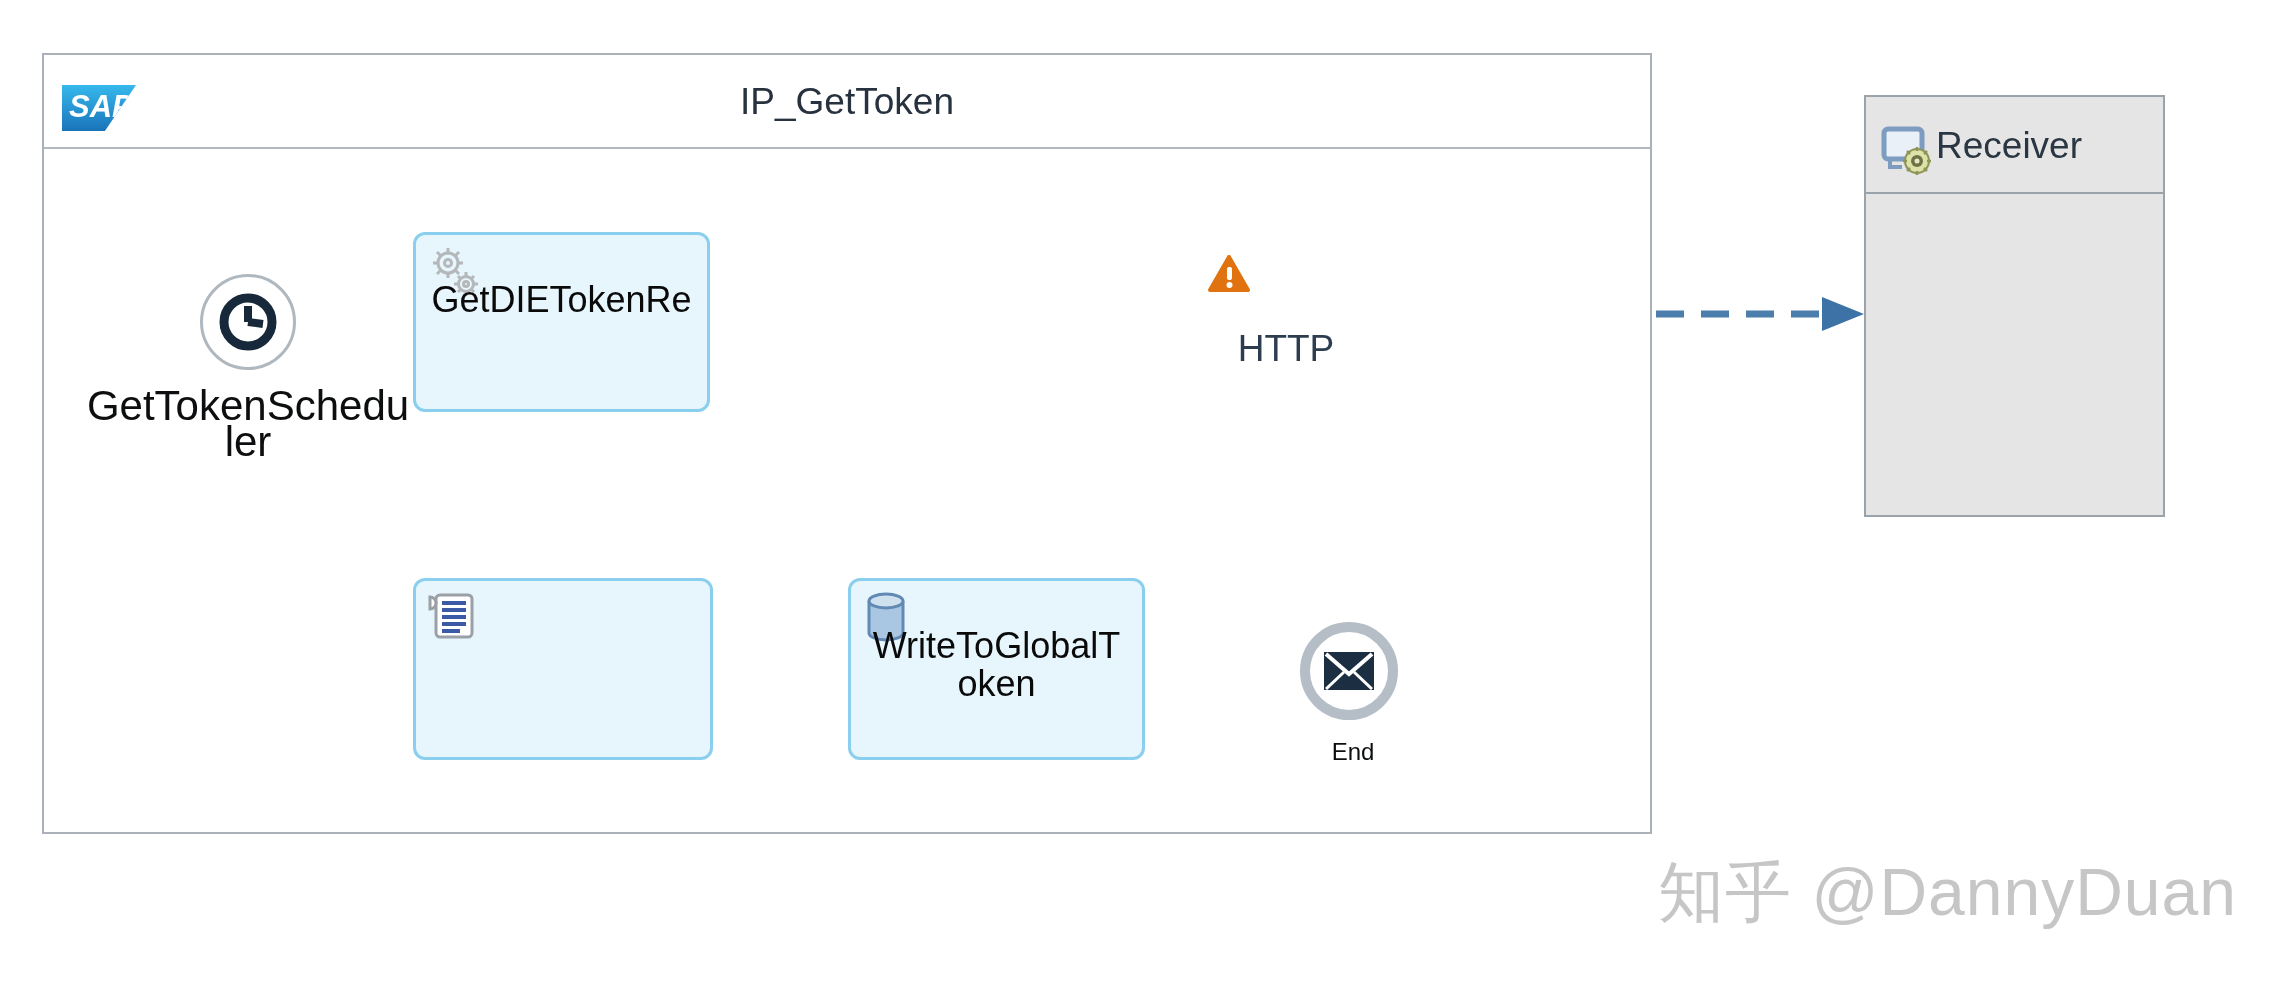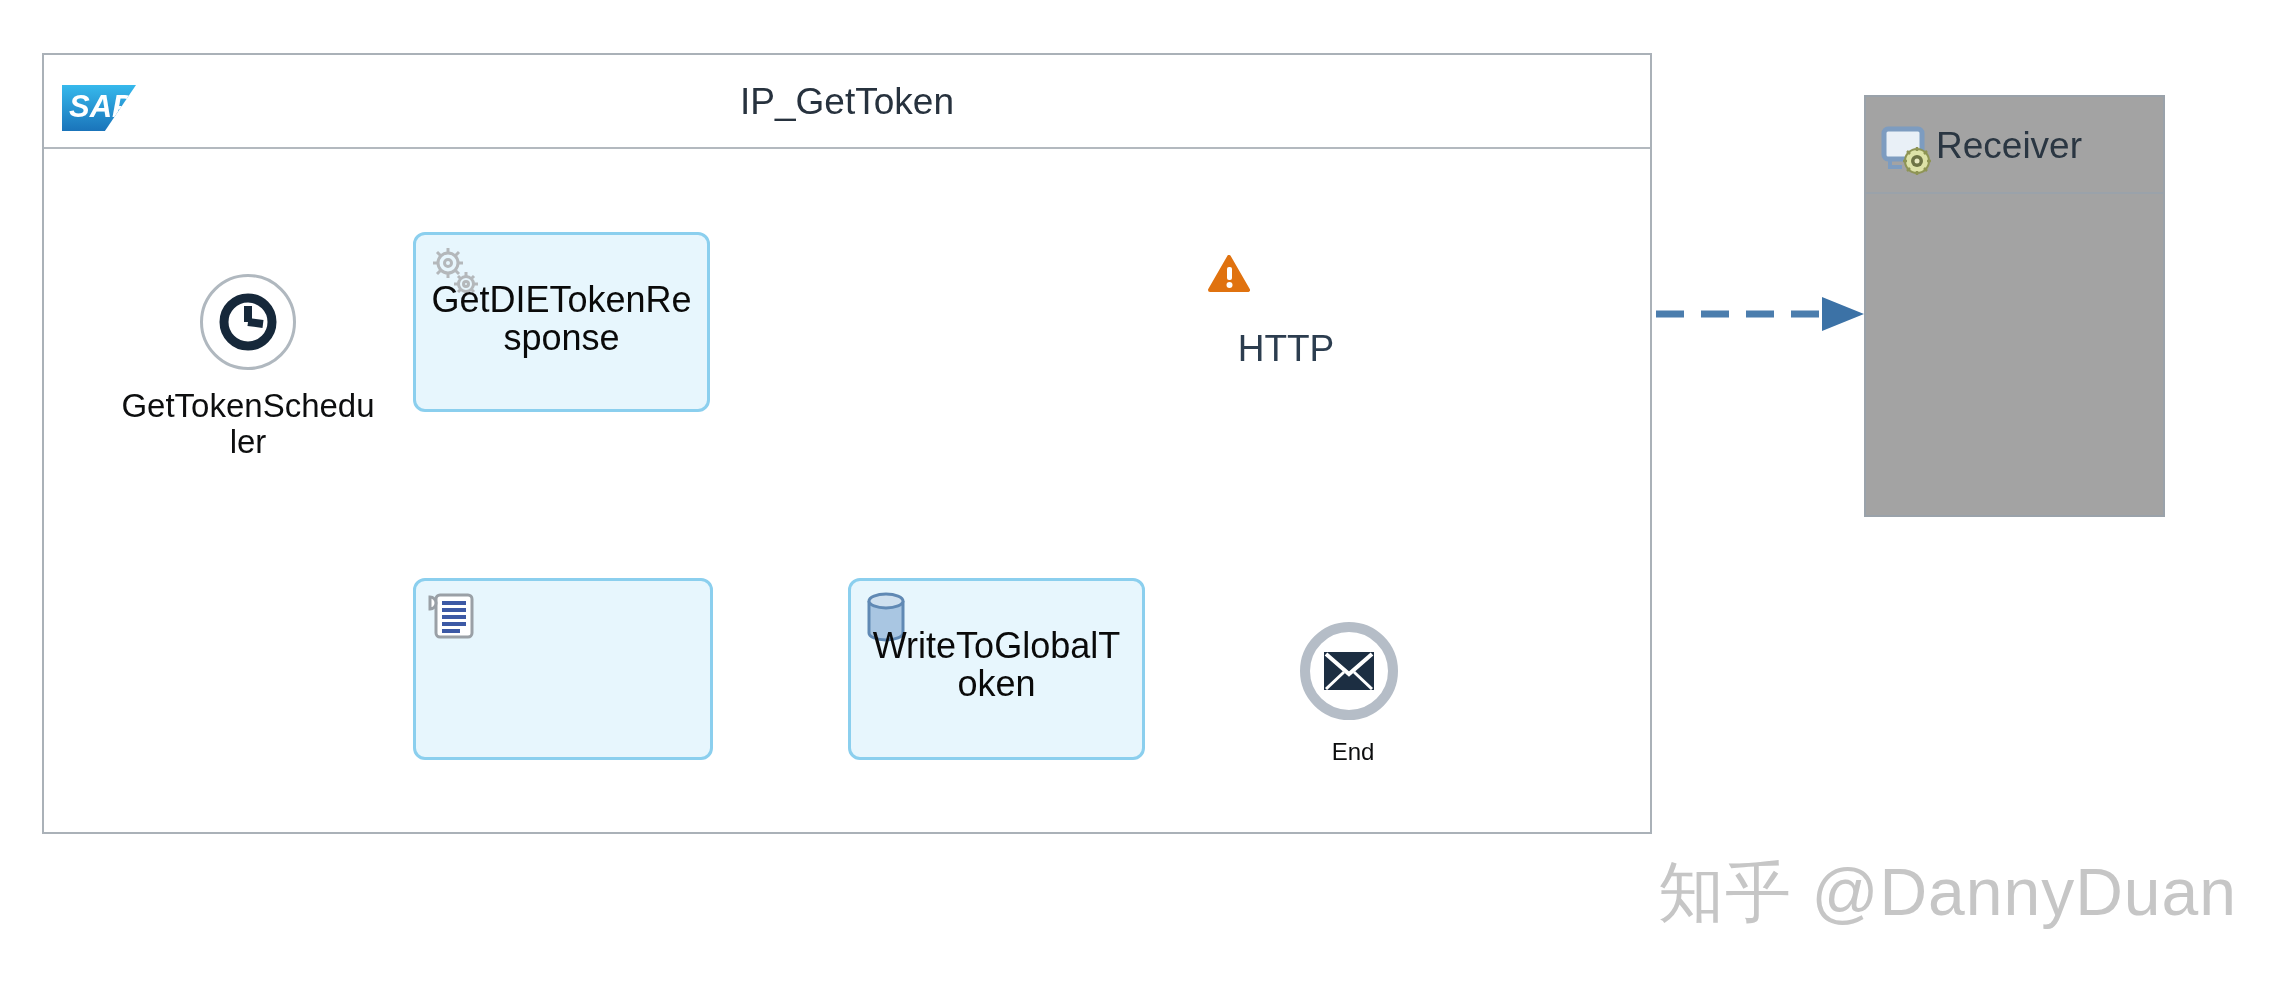--- a/index.html
+++ b/index.html
@@ -6,41 +6,41 @@
   body{font-family:"Liberation Sans", sans-serif;}
   .canvas{position:relative;width:2281px;height:987px;background:#ffffff;overflow:hidden;}
 
   
   .pool{position:absolute;left:42px;top:53px;width:1610px;height:781px;border:2px solid #aab1b8;background:#ffffff;box-sizing:border-box;}
   .pool-header{position:absolute;left:0;top:0;width:100%;height:94px;border-bottom:2px solid #b3b9bf;box-sizing:border-box;}
   .pool-title{position:absolute;left:0;top:0;width:100%;height:75px;line-height:94px;text-align:center;font-size:37px;color:#27323e;}
   .sap-logo{position:absolute;left:18px;top:30px;width:74px;height:46px;background:linear-gradient(180deg,#36b9ec 0%,#1a74ba 100%);clip-path:polygon(0 0,100% 0,58% 100%,0 100%);}
   .sap-logo span{display:block;color:#ffffff;font-weight:bold;font-style:italic;font-size:31px;line-height:44px;padding-left:7px;letter-spacing:0px;}
 
-  .participant{position:absolute;left:1864px;top:95px;width:301px;height:422px;border:2px solid #9aa2aa;background:#a3a3a3;box-sizing:border-box;}
+  .participant{position:absolute;left:1864px;top:95px;width:301px;height:422px;border:2px solid #9aa2aa;background:#e5e5e5;box-sizing:border-box;}
   .participant-header{position:absolute;left:0;top:0;width:100%;height:97px;border-bottom:2px solid #9aa2aa;box-sizing:border-box;}
   .participant-label{position:absolute;left:70px;top:0;height:97px;line-height:97px;font-size:37px;color:#2a3642;}
   .participant-icon{position:absolute;left:14px;top:28px;}
 
   
   .task{position:absolute;background:#e7f6fd;border:3px solid #8bcfee;border-radius:12px;box-sizing:border-box;}
   .task .label{position:absolute;left:0;top:46px;width:100%;text-align:center;font-size:36px;line-height:38px;color:#0a0a0a;}
   .task .node-icon{position:absolute;left:10px;top:8px;}
   #task-getdietoken{left:413px;top:232px;width:297px;height:180px;padding-left:8px;}
   #task-processtoken{left:413px;top:578px;width:300px;height:182px;}
   #task-writetoglobal{left:848px;top:578px;width:297px;height:182px;}
 
   .event-circle{position:absolute;border-radius:50%;background:#ffffff;box-sizing:border-box;}
   #start-event{left:200px;top:274px;width:96px;height:96px;border:3px solid #b0b8bf;}
   #start-event svg{position:absolute;left:50%;top:50%;transform:translate(-50%,-50%);}
   #end-event{left:1300px;top:622px;width:98px;height:98px;border:10px solid #b5bdc7;}
   #end-event svg{position:absolute;left:50%;top:50%;transform:translate(-50%,-50%);}
 
   .event-label{position:absolute;text-align:center;color:#0d0e0f;}
-  #start-label{left:85px;top:388px;width:326px;font-size:33px;line-height:36px;}
+  #start-label{left:85px;top:388px;width:326px;font-size:42px;line-height:36px;}
   #end-label{left:1253px;top:738px;width:200px;font-size:24px;}
 
   
   #http-label{position:absolute;left:1286px;top:328px;transform:translateX(-50%);font-size:37px;color:#2c3d4f;text-align:center;}
   #warning-icon{position:absolute;left:1208px;top:255px;}
 
   
   .watermark{position:absolute;right:44px;top:848px;font-size:66px;color:#c6c6c6;letter-spacing:1px;white-space:nowrap;}
 
   .connector-layer{position:absolute;left:0;top:0;width:2281px;height:987px;}
@@ -121,21 +121,20 @@
         <line x1="28" y1="41" x2="32" y2="41"></line>
           <line x1="48" y1="41" x2="52" y2="41"></line>
         <line x1="32" y1="33" x2="35" y2="36"></line>
           <line x1="48" y1="33" x2="45" y2="36"></line>
         <line x1="32" y1="49" x2="35" y2="46"></line>
           <line x1="48" y1="49" x2="45" y2="46"></line>
       </g>
     </svg>
     <div class="label">
       <div>GetDIETokenRe</div>
-      <div>sponse</div>
     </div>
   </div>
 
   <div class="task" id="task-processtoken">
     <svg class="node-icon" width="54" height="54" viewBox="0 0 54 54">
       <rect x="10" y="6" width="36" height="42" rx="4" fill="#ffffff" stroke="#9aa0a6" stroke-width="3"></rect>
       <path d="M10 14 a6 6 0 0 1 -6 6 v-12 a6 6 0 0 1 6 6" fill="#ffffff" stroke="#9aa0a6" stroke-width="3"></path>
       <g stroke="#3c59a5" stroke-width="4">
         <line x1="16" y1="14" x2="40" y2="14"></line>
         <line x1="16" y1="21" x2="40" y2="21"></line>

